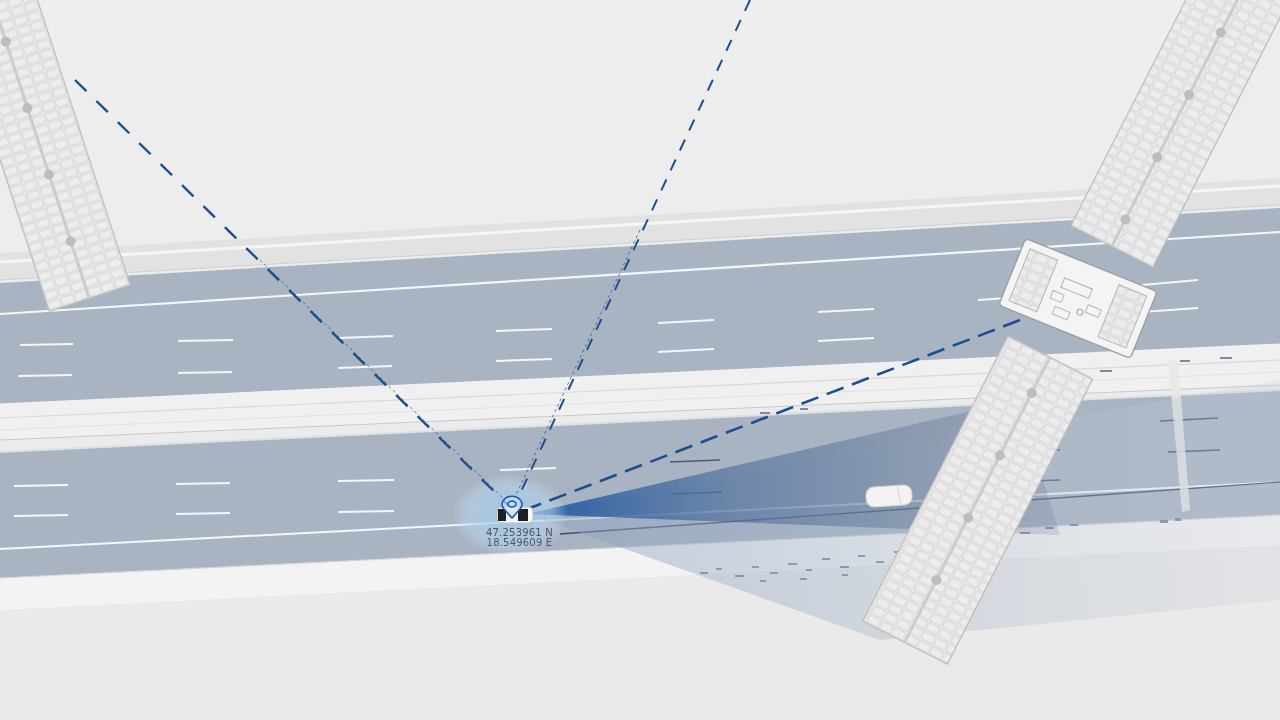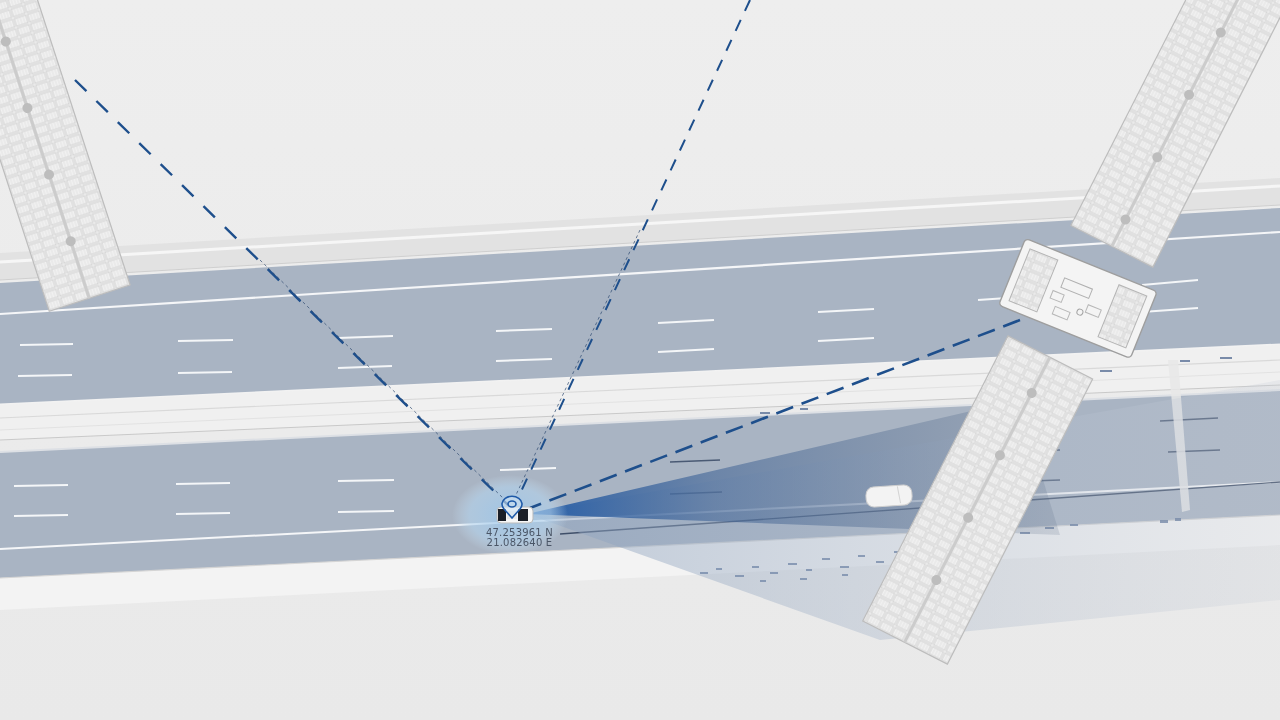--- a/index.html
+++ b/index.html
@@ -219,14 +219,14 @@
       <rect x="1052" y="300" width="12" height="8" fill="none" stroke="#b8b8b8"></rect>
       <rect x="1090" y="300" width="14" height="8" fill="none" stroke="#b8b8b8"></rect>
       <rect x="1060" y="314" width="16" height="8" fill="none" stroke="#b8b8b8"></rect>
       <circle cx="1085" cy="310" r="3" fill="none" stroke="#a0a0a0"></circle>
     </g>
   </g>
 </svg>
 
 <div class="coord-label">
   <div>47.253961 N</div>
-  <div>21.082640 E</div>
+  <div>18.549609 E</div>
 </div>
 
 </body></html>

